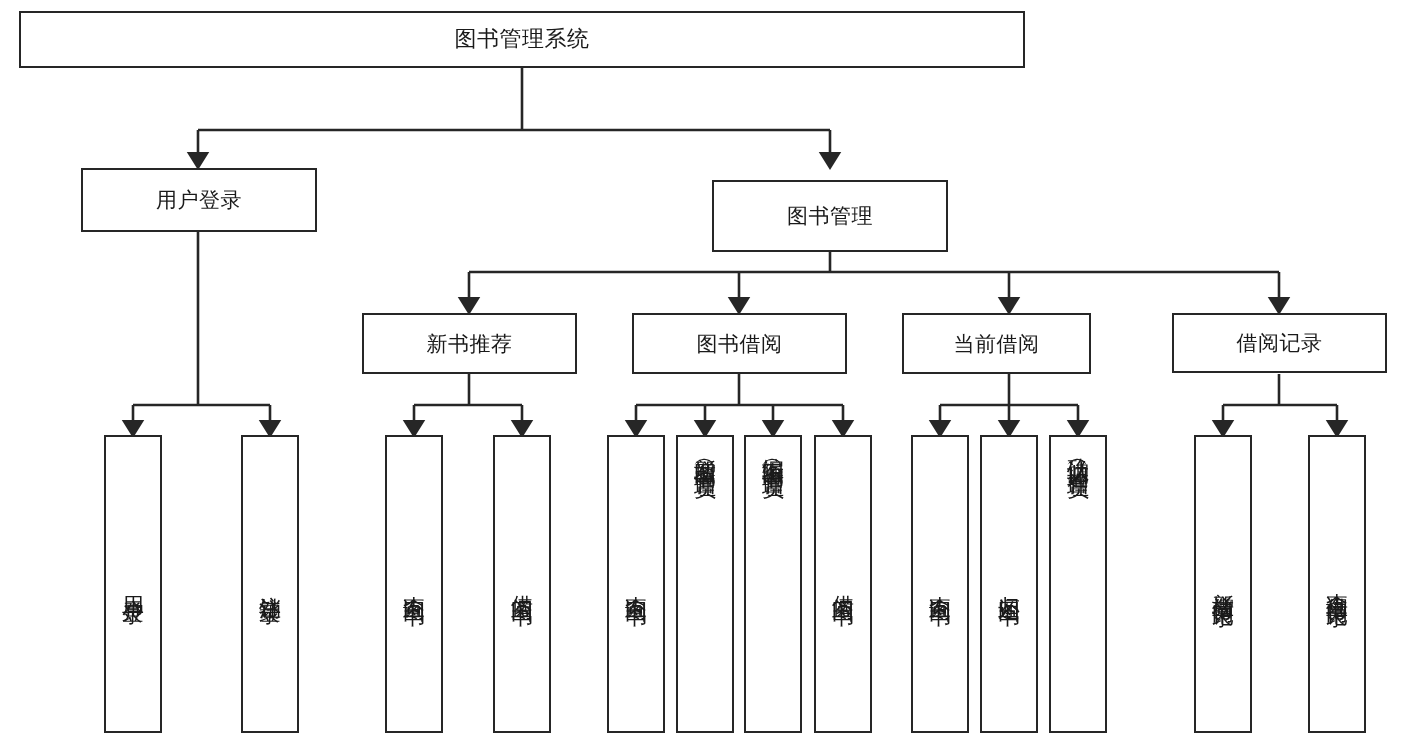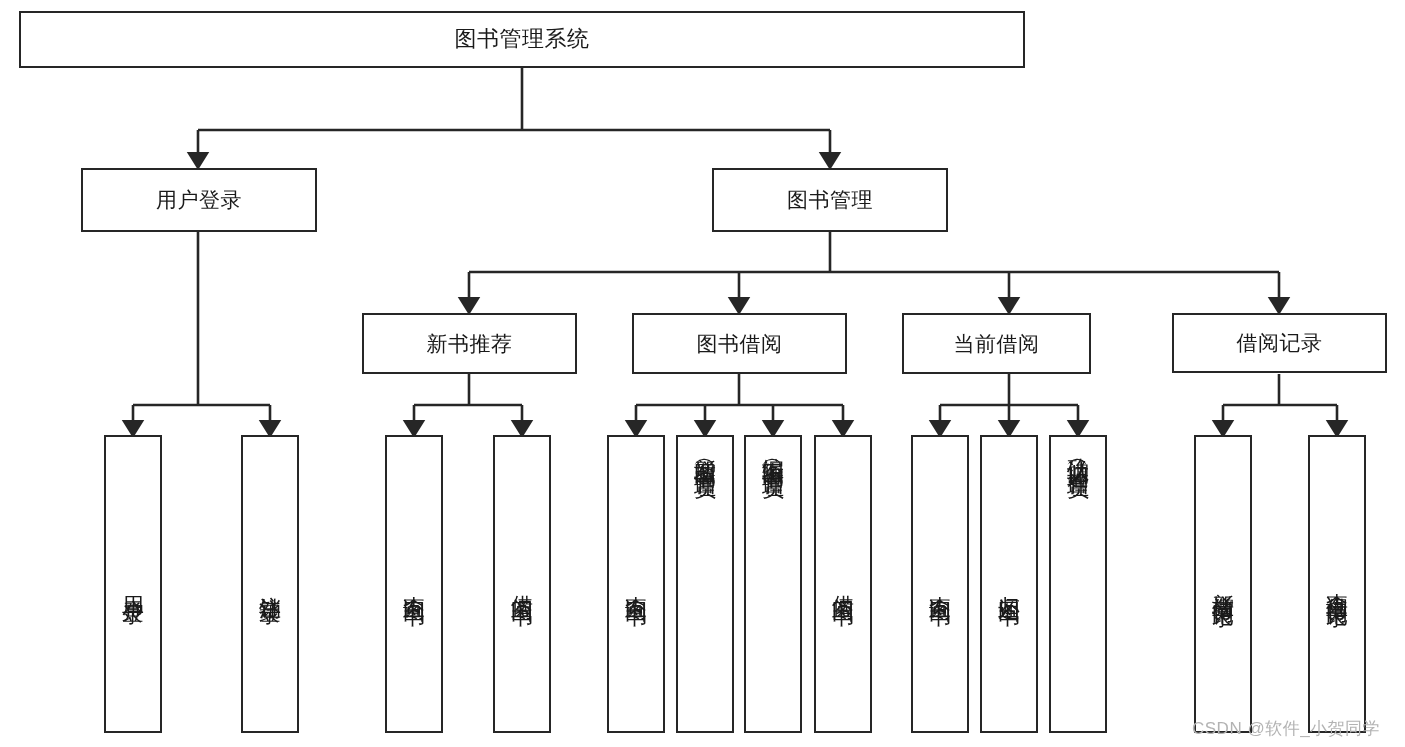--- a/index.html
+++ b/index.html
@@ -126,21 +126,21 @@
     </g>
   </svg>
 
   <div class="node root" style="left:19px; top:11px; width:1006px; height:57px;">
     <span class="lbl">图书管理系统</span>
   </div>
 
   <div class="node" style="left:81px; top:168px; width:236px; height:64px;">
     <span class="lbl">用户登录</span>
   </div>
-  <div class="node" style="left:712px; top:168px; width:236px; height:64px;align-items:center;">
+  <div class="node" style="left:712px; top:180px; width:236px; height:72px;align-items:center;">
     <span class="lbl">图书管理</span>
   </div>
 
   <div class="node" style="left:362px; top:313px; width:215px; height:61px;">
     <span class="lbl">新书推荐</span>
   </div>
   <div class="node" style="left:632px; top:313px; width:215px; height:61px;">
     <span class="lbl">图书借阅</span>
   </div>
   <div class="node" style="left:902px; top:313px; width:189px; height:61px;">
@@ -187,15 +187,14 @@
     <span class="lbl">确认归还（管理员）</span>
   </div>
 
   <div class="node leaf centered" style="left:1194px; top:435px; width:58px; height:298px;">
     <span class="lbl">新增借阅记录</span>
   </div>
   <div class="node leaf centered" style="left:1308px; top:435px; width:58px; height:298px;">
     <span class="lbl">查询借阅记录</span>
   </div>
 
-  <div class="watermark" style="left:1192px; top:717px;">CSDN @软件_小贺同学</div>
 
 </div>
 
 </body></html>

